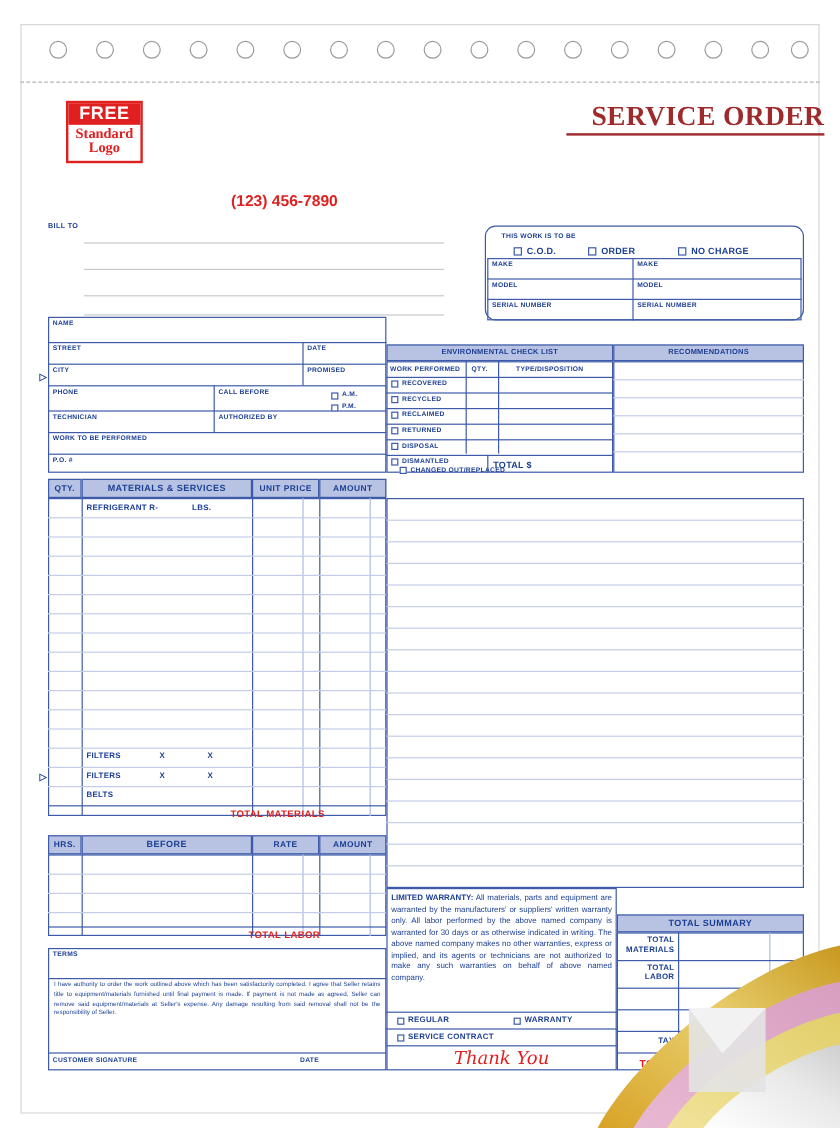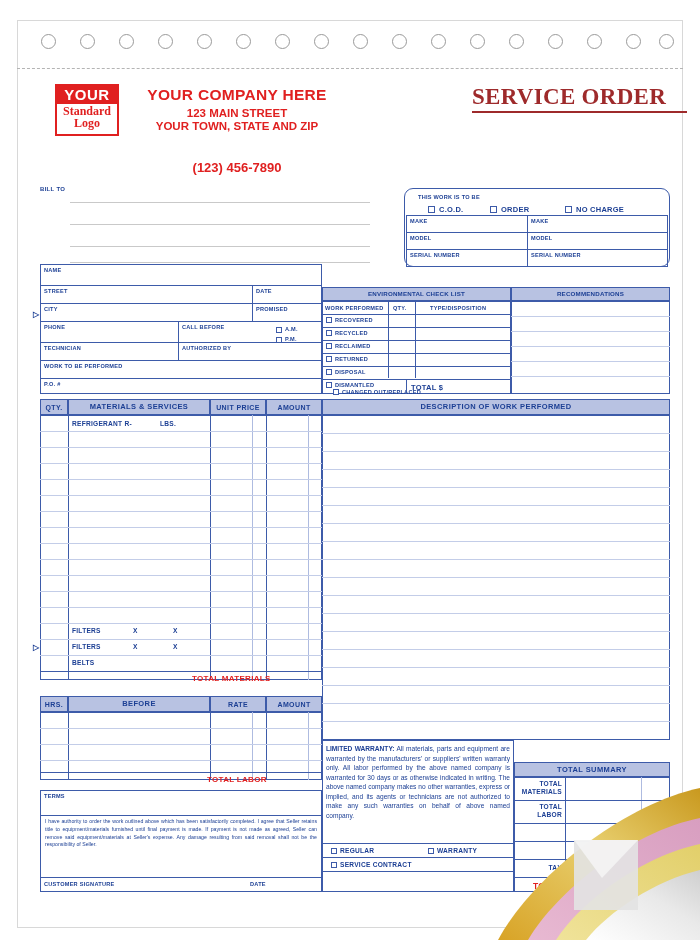--- a/index.html
+++ b/index.html
@@ -86,21 +86,21 @@
   }
 
   .title-hvac {
     position: absolute; left: 348px; top: 16px;
     font-family: "Liberation Serif", serif;
     font-size: 34px; font-weight: bold; color: #1c3f94;
     letter-spacing: .5px;
   }
   .title-so {
     position: absolute; left: 455px; top: 12px; width: 215px;
-    text-align: left;
+    text-align: right;
     font-family: "Liberation Serif", serif;
     font-size: 23px; font-weight: bold; color: #9e2a2b;
     letter-spacing: .3px;
     border-bottom: 2px solid #9e2a2b;
     padding-bottom: 1px;
     white-space: nowrap;
   }
   .title-inv {
     position: absolute; left: 455px; top: 41px; width: 215px;
     text-align: center;
@@ -243,30 +243,25 @@
     <div class="hole" style="left:531px"></div>
     <div class="hole" style="left:570px"></div>
     <div class="hole" style="left:609px"></div>
     <div class="hole" style="left:642px"></div>
   </div>
   <div class="perf-line"></div>
 
   <div class="masthead">
 
     <div class="free-logo">
-      <span class="fl-free">YOUR</span>
+      <span class="fl-free">FREE</span>
       <span class="fl-std">Standard</span>
       <span class="fl-logo">Logo</span>
     </div>
 
-    <div class="company-block">
-      <div class="company-name">YOUR COMPANY HERE</div>
-      <div class="company-addr">123 MAIN STREET</div>
-      <div class="company-city">YOUR TOWN, STATE AND ZIP</div>
-    </div>
     <div class="company-phone">(123) 456-7890</div>
 
     <div class="title-so">SERVICE ORDER</div>
   </div>
 
   <div class="billto-label">BILL TO</div>
   <div class="billto-rule" style="left:70px; top:202px; width:300px;"></div>
   <div class="billto-rule" style="left:70px; top:224px; width:300px;"></div>
   <div class="billto-rule" style="left:70px; top:246px; width:300px;"></div>
   <div class="billto-rule" style="left:70px; top:262px; width:300px;"></div>
@@ -367,21 +362,20 @@
   <div class="hline-lt" style="left:511px; top:316px; width:159px;"></div>
   <div class="hline-lt" style="left:511px; top:331px; width:159px;"></div>
   <div class="hline-lt" style="left:511px; top:346px; width:159px;"></div>
   <div class="hline-lt" style="left:511px; top:361px; width:159px;"></div>
   <div class="hline-lt" style="left:511px; top:376px; width:159px;"></div>
 
   <div class="hdr" style="left:40px; top:399px; width:28px; height:16px; font-size:7px;">QTY.</div>
   <div class="hdr" style="left:68px; top:399px; width:142px; height:16px; font-size:7.5px;">MATERIALS &amp; SERVICES</div>
   <div class="hdr" style="left:210px; top:399px; width:56px; height:16px; font-size:7px;">UNIT PRICE</div>
   <div class="hdr" style="left:266px; top:399px; width:56px; height:16px; font-size:7px;">AMOUNT</div>
-  <div class="hdr" style="left:322px; top:399px; width:348px; height:16px; font-size:7.5px;">DESCRIPTION OF WORK PERFORMED</div>
 
   <div class="bx bx2" style="left:40px; top:415px; width:282px; height:265px;"></div>
 
   <div class="vline" style="left:68px; top:415px; height:265px;"></div>
   <div class="vline" style="left:210px; top:415px; height:265px;"></div>
   <div class="vline" style="left:266px; top:415px; height:265px;"></div>
   <div class="vline-lt" style="left:252px; top:415px; height:265px;"></div>
   <div class="vline-lt" style="left:308px; top:415px; height:265px;"></div>
 
   <div class="hline-lt" style="left:40px; top:431px; width:282px;"></div>
@@ -477,20 +471,21 @@
   <div class="cbx" style="left:331px; top:848px;"></div>
   <div class="cap cap7" style="left:340px; top:847px;">REGULAR</div>
   <div class="cbx" style="left:428px; top:848px;"></div>
   <div class="cap cap7" style="left:437px; top:847px;">WARRANTY</div>
 
   <div class="hline" style="left:322px; top:857px; width:192px;"></div>
   <div class="cbx" style="left:331px; top:862px;"></div>
   <div class="cap cap7" style="left:340px; top:861px;">SERVICE CONTRACT</div>
 
   <div class="hline" style="left:322px; top:871px; width:192px;"></div>
+  <div class="thankyou" style="left:322px; top:873px; width:192px;">Thank You</div>
 
   <div class="hdr" style="left:514px; top:762px; width:156px; height:15px; font-size:7.5px;">TOTAL SUMMARY</div>
 
   <div class="bx bx2" style="left:514px; top:777px; width:156px; height:115px;"></div>
   <div class="vline" style="left:565px; top:777px; height:115px;"></div>
   <div class="vline-lt" style="left:641px; top:777px; height:115px;"></div>
 
   <div class="hline" style="left:514px; top:800px; width:156px;"></div>
   <div class="hline" style="left:514px; top:823px; width:156px;"></div>
   <div class="hline" style="left:514px; top:841px; width:156px;"></div>

